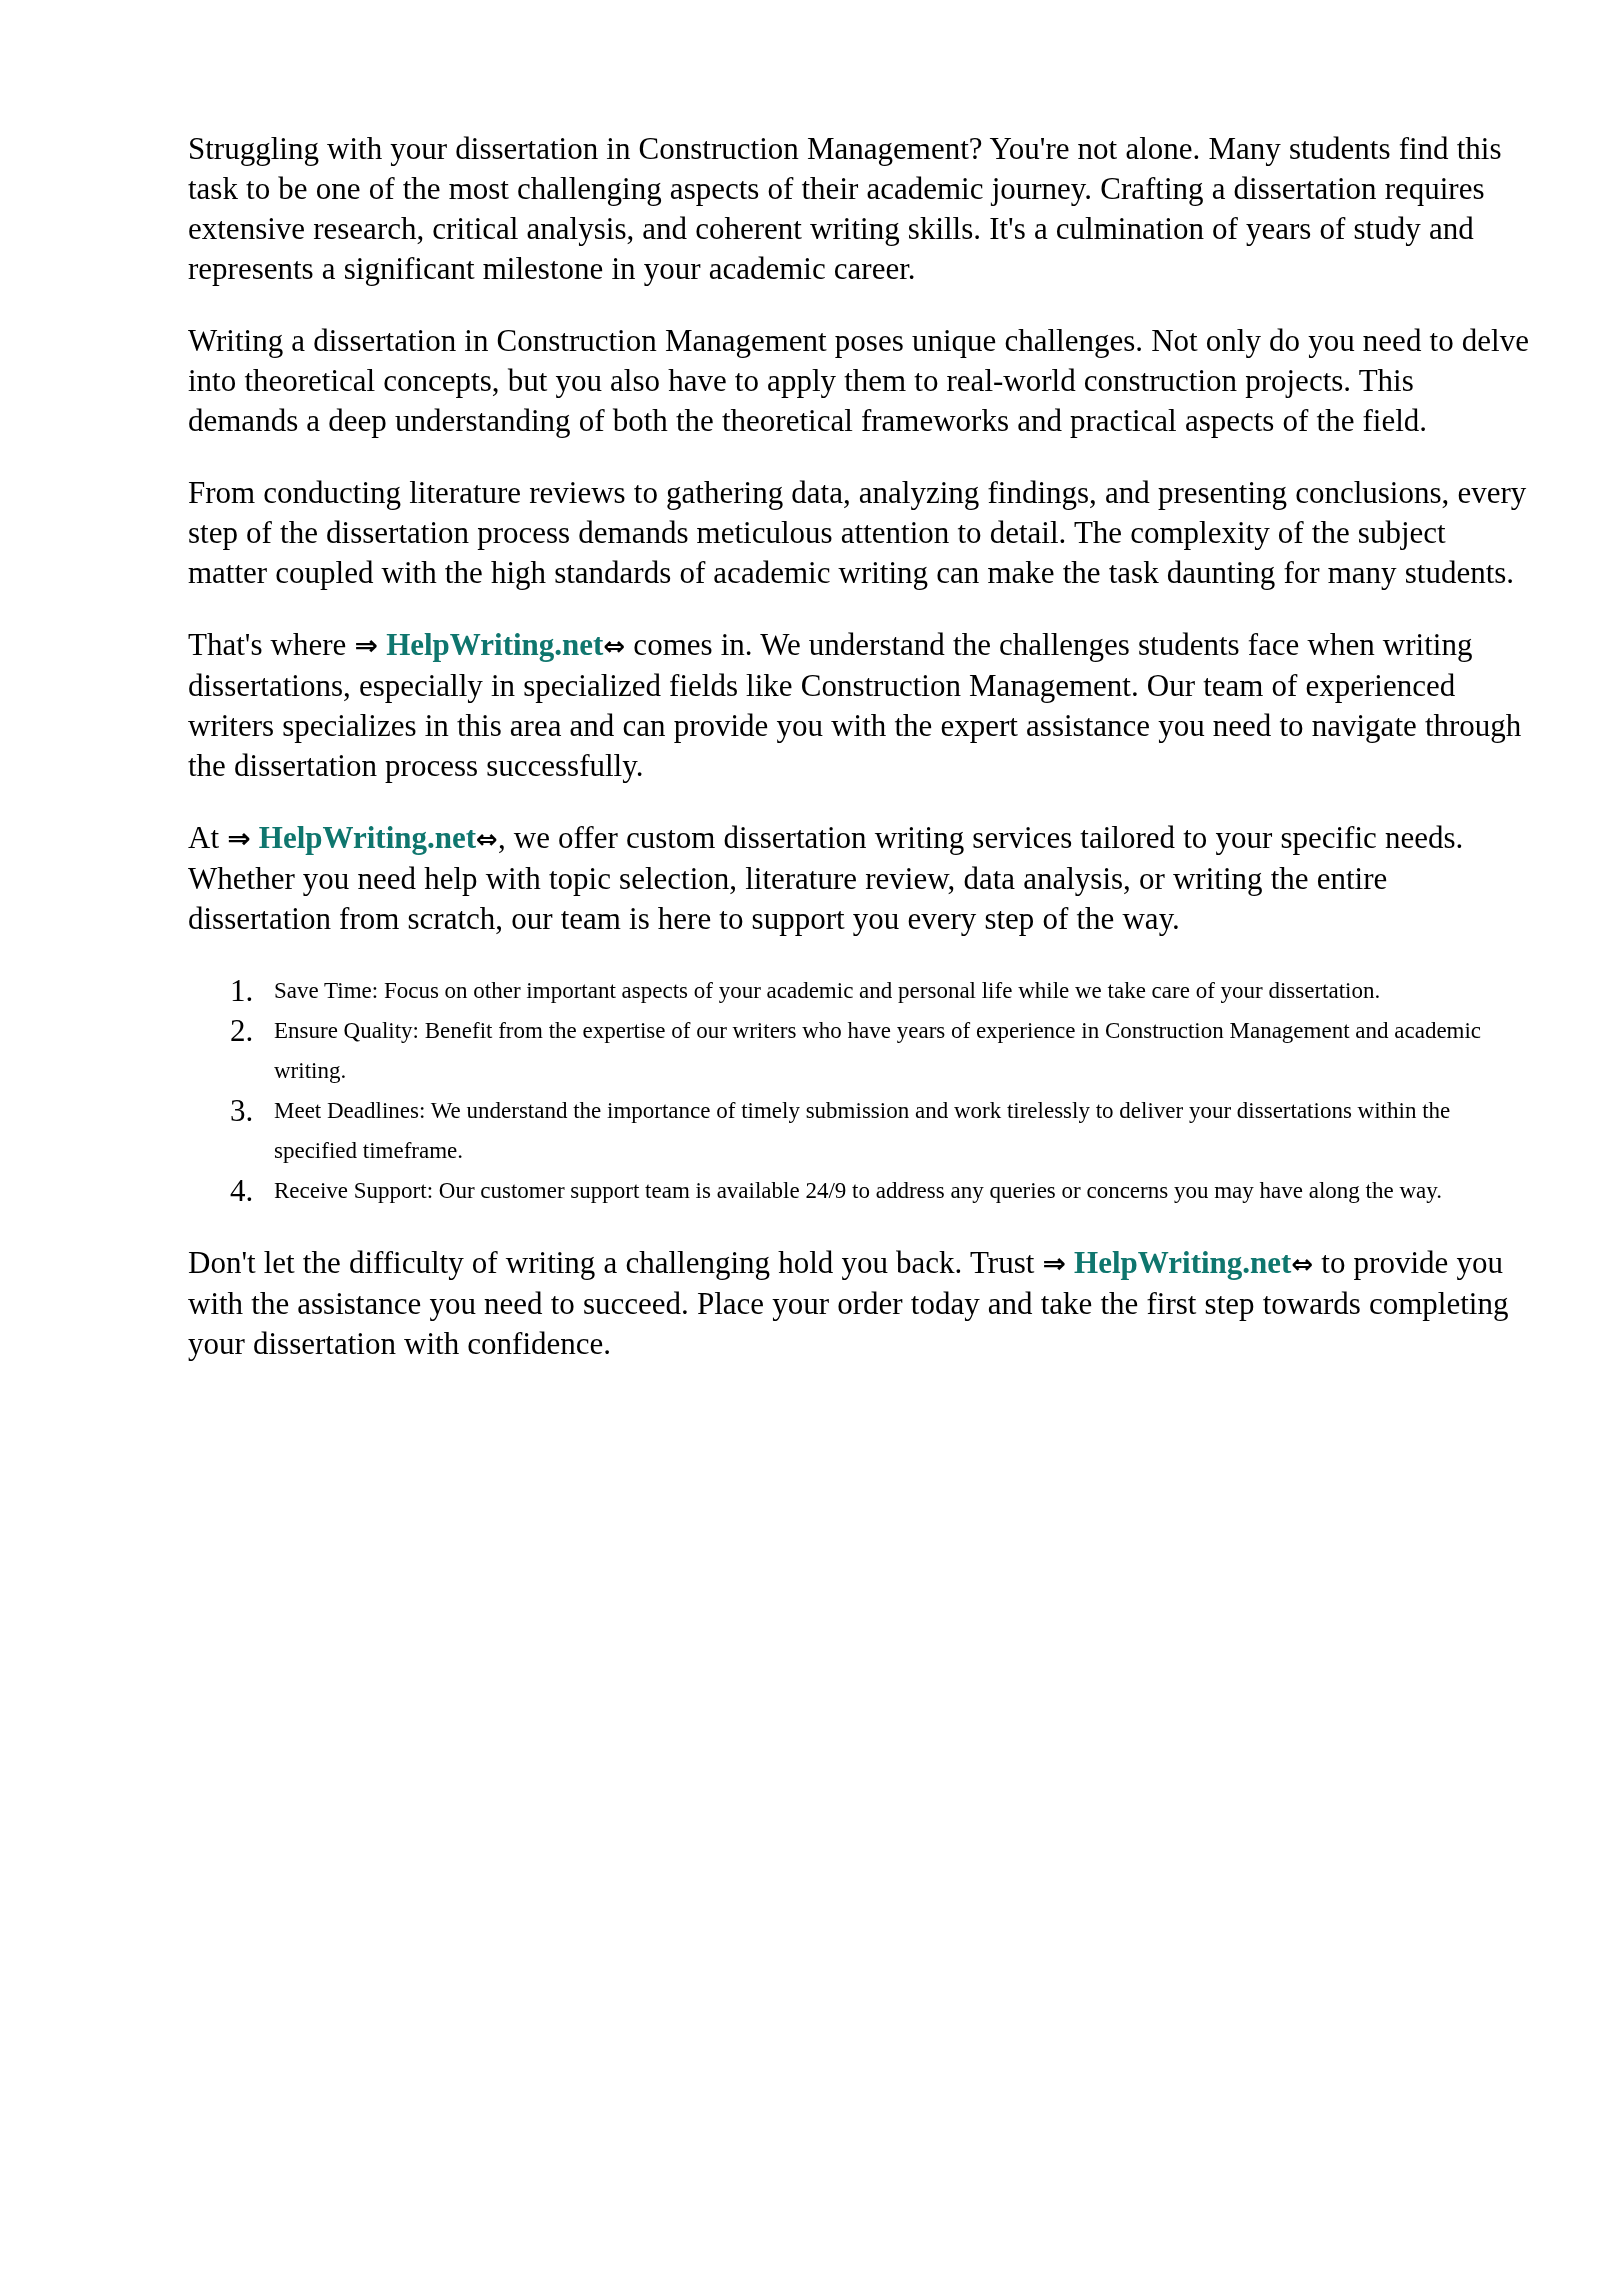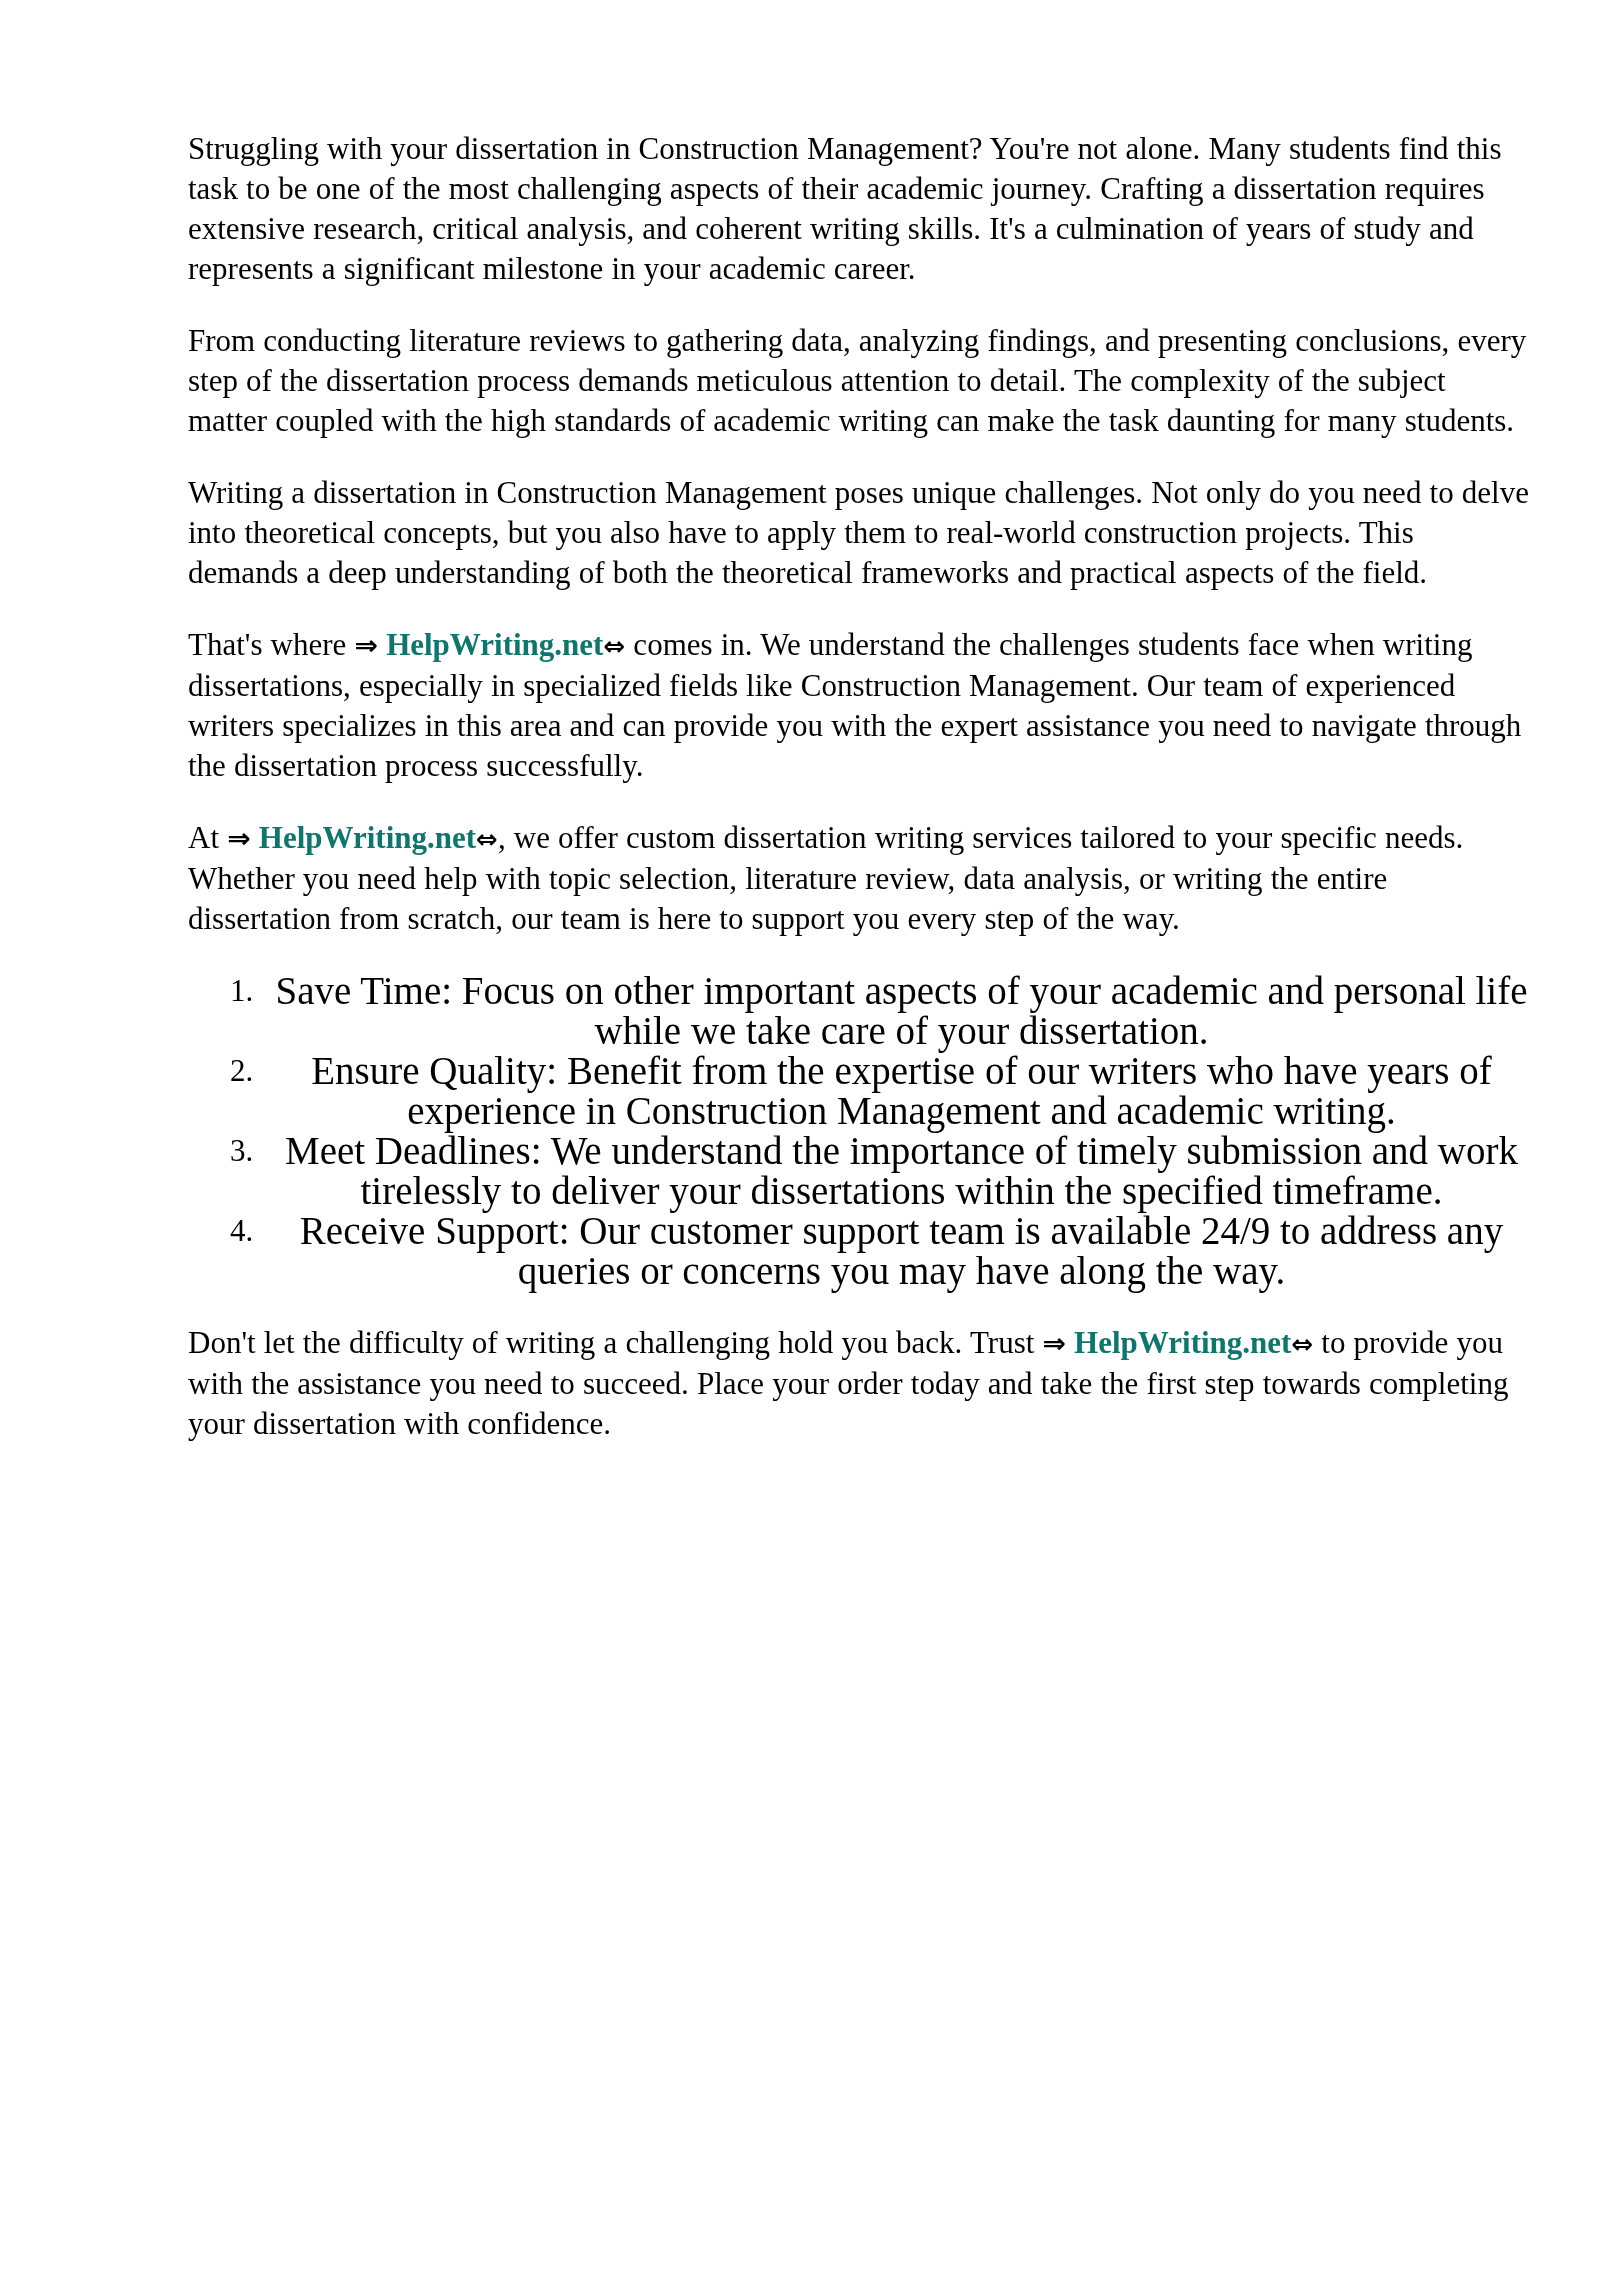--- a/index.html
+++ b/index.html
@@ -42,25 +42,24 @@
   ol.benefits {
     margin: 0 0 32px 0;
     padding: 0 0 0 0;
     list-style: none;
     counter-reset: benefit;
   }
 
   ol.benefits > li {
     position: relative;
     counter-increment: benefit;
-    font-size: 39px;
+    font-size: 23px;
     line-height: 40px;
     padding-left: 86px;
     margin: 0 0 0 0;
-    text-align: center;
   }
 
   ol.benefits > li::before {
     content: counter(benefit) ".";
     position: absolute;
     left: 42px;
     top: 0;
     width: 38px;
     text-align: left;
     font-size: 31px;
@@ -87,23 +86,23 @@
   .arrow-lr { font-size: 26px; }
 </style>
 </head>
 <body>
 
 <div class="page">
   <div class="content">
 
     <p class="para">Struggling with your dissertation in Construction Management? You're not alone. Many students find this task to be one of the most challenging aspects of their academic journey. Crafting a dissertation requires extensive research, critical analysis, and coherent writing skills. It's a culmination of years of study and represents a significant milestone in your academic career.</p>
 
+    <p class="para">Writing a dissertation in Construction Management poses unique challenges. Not only do you need to delve into theoretical concepts, but you also have to apply them to real-world construction projects. This demands a deep understanding of both the theoretical frameworks and practical aspects of the field.</p>
+
     <p class="para">From conducting literature reviews to gathering data, analyzing findings, and presenting conclusions, every step of the dissertation process demands meticulous attention to detail. The complexity of the subject matter coupled with the high standards of academic writing can make the task daunting for many students.</p>
-
-    <p class="para">Writing a dissertation in Construction Management poses unique challenges. Not only do you need to delve into theoretical concepts, but you also have to apply them to real-world construction projects. This demands a deep understanding of both the theoretical frameworks and practical aspects of the field.</p>
 
     <p class="para"><span>That's where </span><span class="arrow-r">⇒</span> <a class="lnk" href="#">HelpWriting.net</a><span class="arrow-lr">⇔</span><span> comes in. We understand the challenges students face when writing dissertations, especially in specialized fields like Construction Management. Our team of experienced writers specializes in this area and can provide you with the expert assistance you need to navigate through the dissertation process successfully.</span></p>
 
     <p class="para"><span>At </span><span class="arrow-r">⇒</span> <a class="lnk" href="#">HelpWriting.net</a><span class="arrow-lr">⇔</span><span>, we offer custom dissertation writing services tailored to your specific needs. Whether you need help with topic selection, literature review, data analysis, or writing the entire dissertation from scratch, our team is here to support you every step of the way.</span></p>
 
 
     <ol class="benefits">
       <li>Save Time: Focus on other important aspects of your academic and personal life while we take care of your dissertation.</li>
       <li>Ensure Quality: Benefit from the expertise of our writers who have years of experience in Construction Management and academic writing.</li>
       <li>Meet Deadlines: We understand the importance of timely submission and work tirelessly to deliver your dissertations within the specified timeframe.</li>

